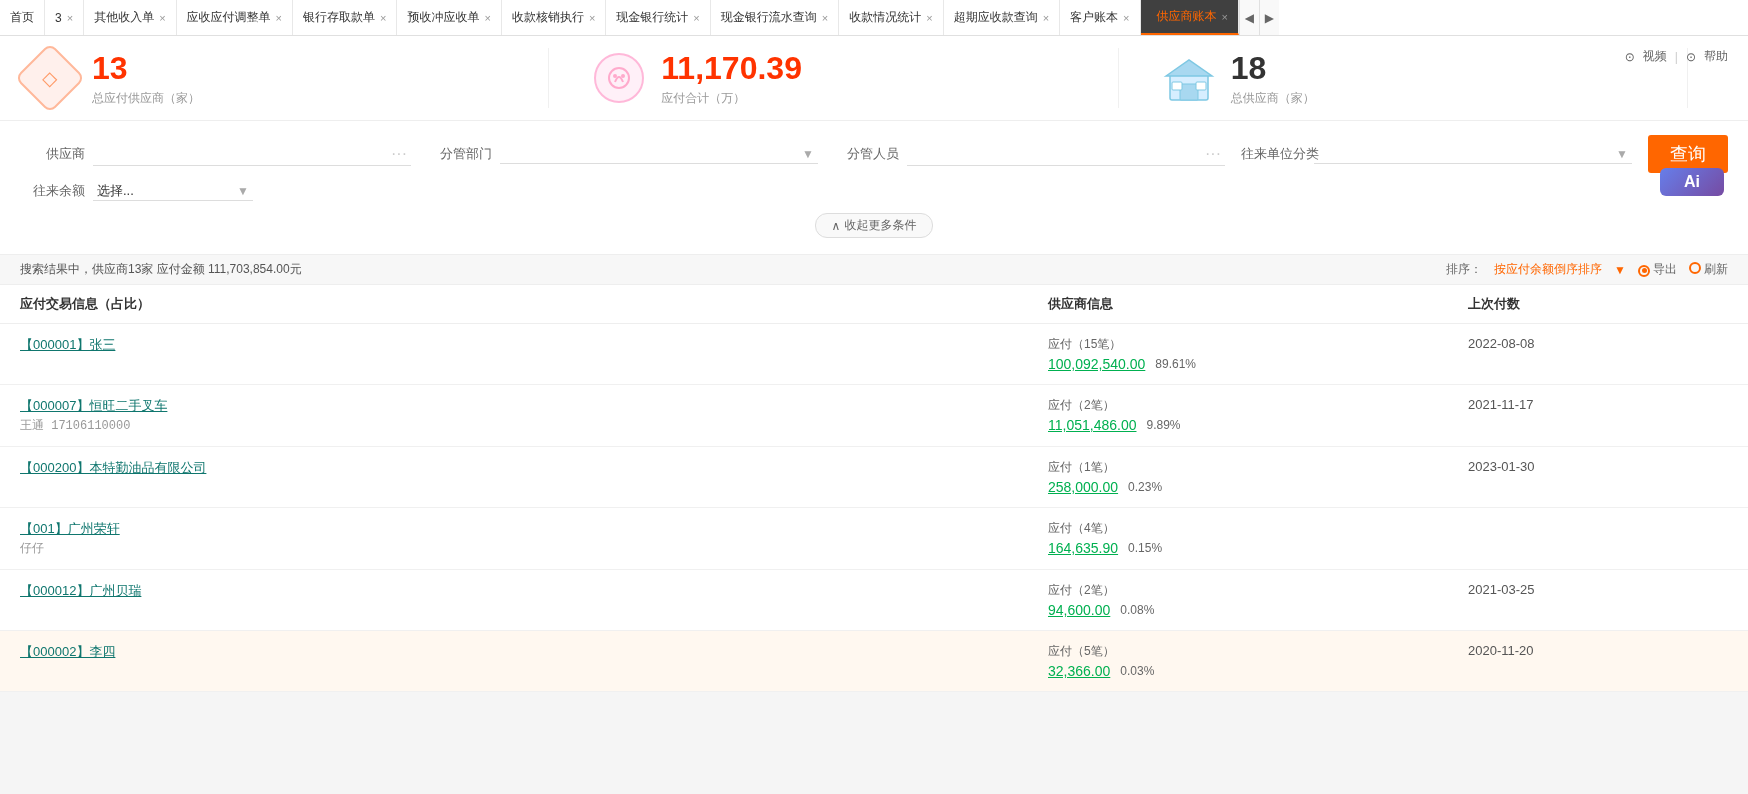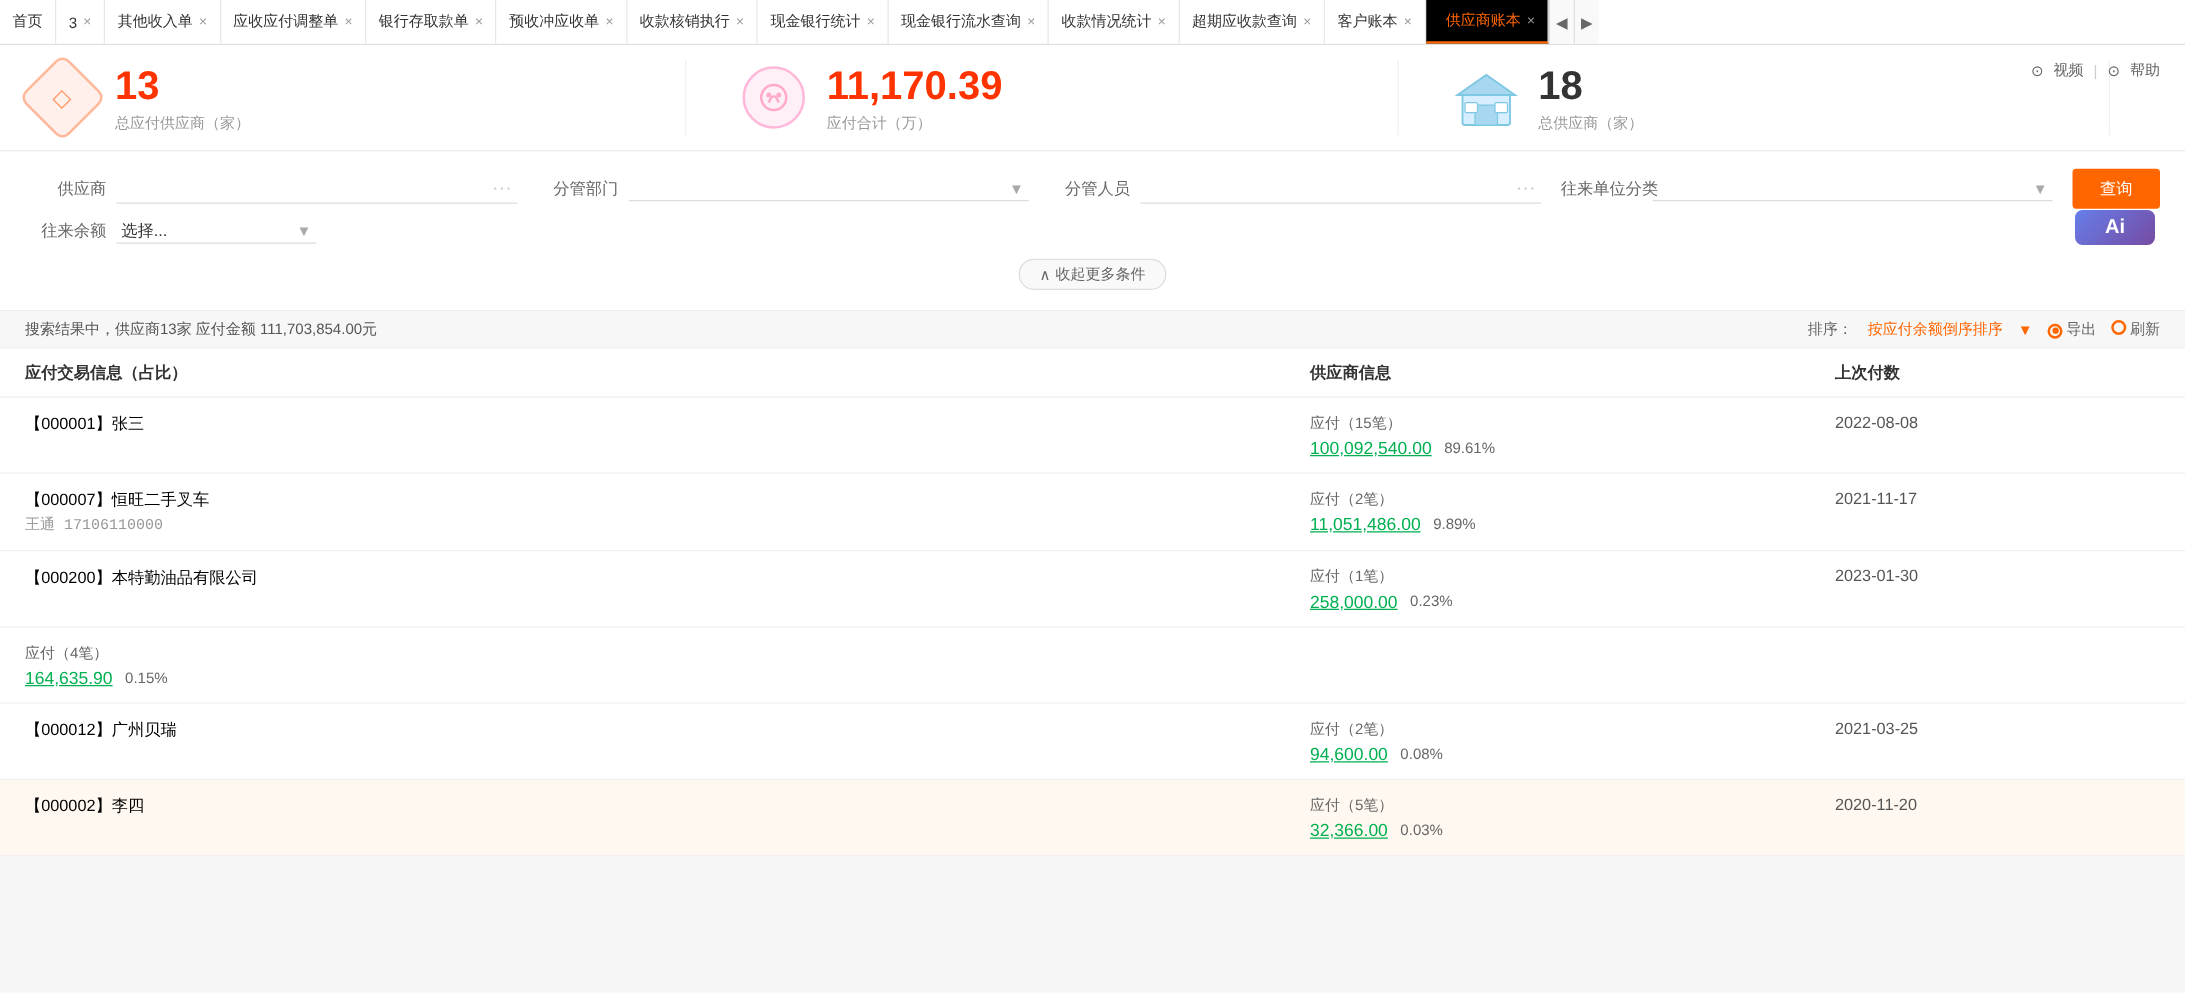--- a/index.html
+++ b/index.html
@@ -19,21 +19,21 @@
       align-items: center;
       padding: 0 10px;
       height: 100%;
       font-size: 12px;
       color: #333;
       border-right: 1px solid #e8e8e8;
       white-space: nowrap;
       cursor: pointer;
       flex-shrink: 0;
     }
-    .nav-tab.active { color: #ff6600; border-bottom: 2px solid #ff6600; background: #000000; padding-left: 16px; }
+    .nav-tab.active { color: #ff6600; border-bottom: 2px solid #ff6600; background: #404040; padding-left: 16px; }
     .nav-tab .close-x {
       margin-left: 5px;
       color: #999;
       font-size: 11px;
       cursor: pointer;
     }
     .nav-arrow {
       width: 20px;
       height: 36px;
       display: flex;
@@ -194,21 +194,21 @@
       appearance: none;
     }
     .chevron-down { color: #aaa; font-size: 12px; margin-left: 4px; pointer-events: none; }
     .btn-search {
       background: #ff6600;
       color: #fff;
       border: none;
       padding: 7px 22px;
       border-radius: 3px;
       cursor: pointer;
-      font-size: 13px;
+      font-size: 18px;
       white-space: nowrap;
       flex-shrink: 0;
     }
     .collapse-bar {
       display: flex;
       justify-content: center;
       align-items: center;
       padding: 4px 0 6px 0;
     }
     .collapse-btn {
@@ -284,21 +284,22 @@
     .table-row {
       display: grid;
       grid-template-columns: 1fr 420px 260px;
       padding: 12px 20px;
       border-bottom: 1px solid #f0f0f0;
       font-size: 13px;
       align-items: start;
     }
     .table-row.highlighted { background: #fff8f0; }
     .supplier-link {
-      color: #000000;
+      color: #0f766e;
+      text-decoration: underline;
       cursor: pointer;
     }
     .sub-text { color: #999; font-size: 12px; margin-top: 2px; font-family: Liberation Mono, monospace; }
     .payable-label { color: #666; font-size: 12px; }
     .payable-amount { color: #00b050; font-size: 14px; text-decoration: underline; cursor: pointer; }
     .payable-pct { color: #666; font-size: 12px; margin-left: 8px; }
     .last-pay-date { color: #555; font-size: 13px; }
 
     
     ::-webkit-scrollbar { width: 6px; height: 6px; }
@@ -584,20 +585,24 @@
         <span class="payable-pct">0.23%</span>
       </div>
     </div>
     <div>
       <span class="last-pay-date">2023-01-30</span>
     </div>
   </div>
 
   <div class="table-row">
     <div>
+      <span class="supplier-link">【001】广州荣轩</span>
+      <div class="sub-text">仔仔</div>
+    </div>
+    <div>
       <div class="payable-label">应付（4笔）</div>
       <div class="payable-row">
         <span class="payable-amount">164,635.90</span>
         <span class="payable-pct">0.15%</span>
       </div>
     </div>
     <div>
       <span class="last-pay-date"></span>
     </div>
   </div>

